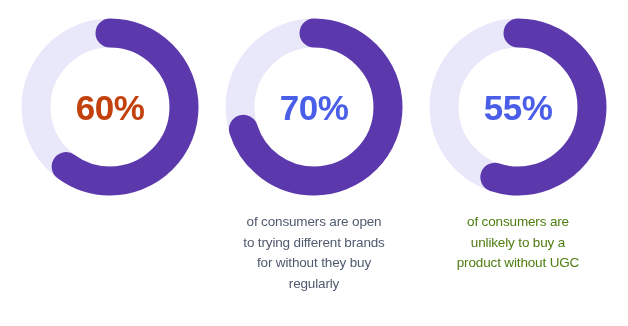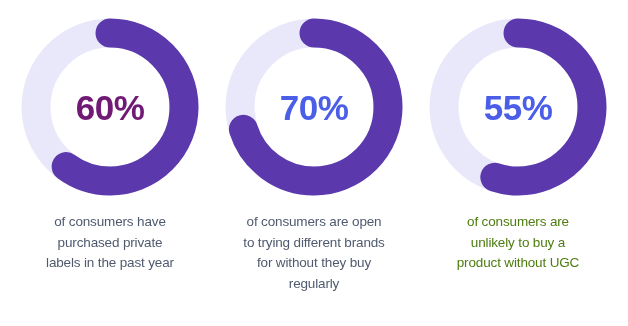--- a/index.html
+++ b/index.html
@@ -72,26 +72,23 @@
 
 <div class="stats-row">
 
   <div class="stat-item">
     <div class="donut-wrap">
       <svg class="donut-svg" viewBox="0 0 178 178">
         <circle cx="89" cy="89" r="74" fill="none" stroke-width="29" class="track-1" stroke="#e9e8fb"></circle>
         <circle cx="89" cy="89" r="74" fill="none" stroke-width="29" stroke-linecap="round" transform="rotate(-90 89 89)" class="arc-1" stroke="#5b38ab" stroke-dasharray="278.9734276387736 464.9557127312894"></circle>
       </svg>
       <div class="donut-center">
-        <span class="donut-value value-1" style="color: #701a75;">60%</span>
+        <span class="donut-value value-1" style="color: #c2410c;">60%</span>
       </div>
     </div>
-    <div class="stat-caption caption-1" style="color: rgb(79, 90, 110);">of consumers have
-purchased private
-labels in the past year</div>
   </div>
 
   <div class="stat-item">
     <div class="donut-wrap">
       <svg class="donut-svg" viewBox="0 0 178 178">
         <circle cx="89" cy="89" r="74" fill="none" stroke-width="29" class="track-2" stroke="#e9e8fb"></circle>
         <circle cx="89" cy="89" r="74" fill="none" stroke-width="29" stroke-linecap="round" transform="rotate(-90 89 89)" class="arc-2" stroke="#5b38ab" stroke-dasharray="325.46899891190253 464.9557127312894"></circle>
       </svg>
       <div class="donut-center">
         <span class="donut-value value-2" style="color: rgb(74, 94, 232); text-align: center;">70%</span>

